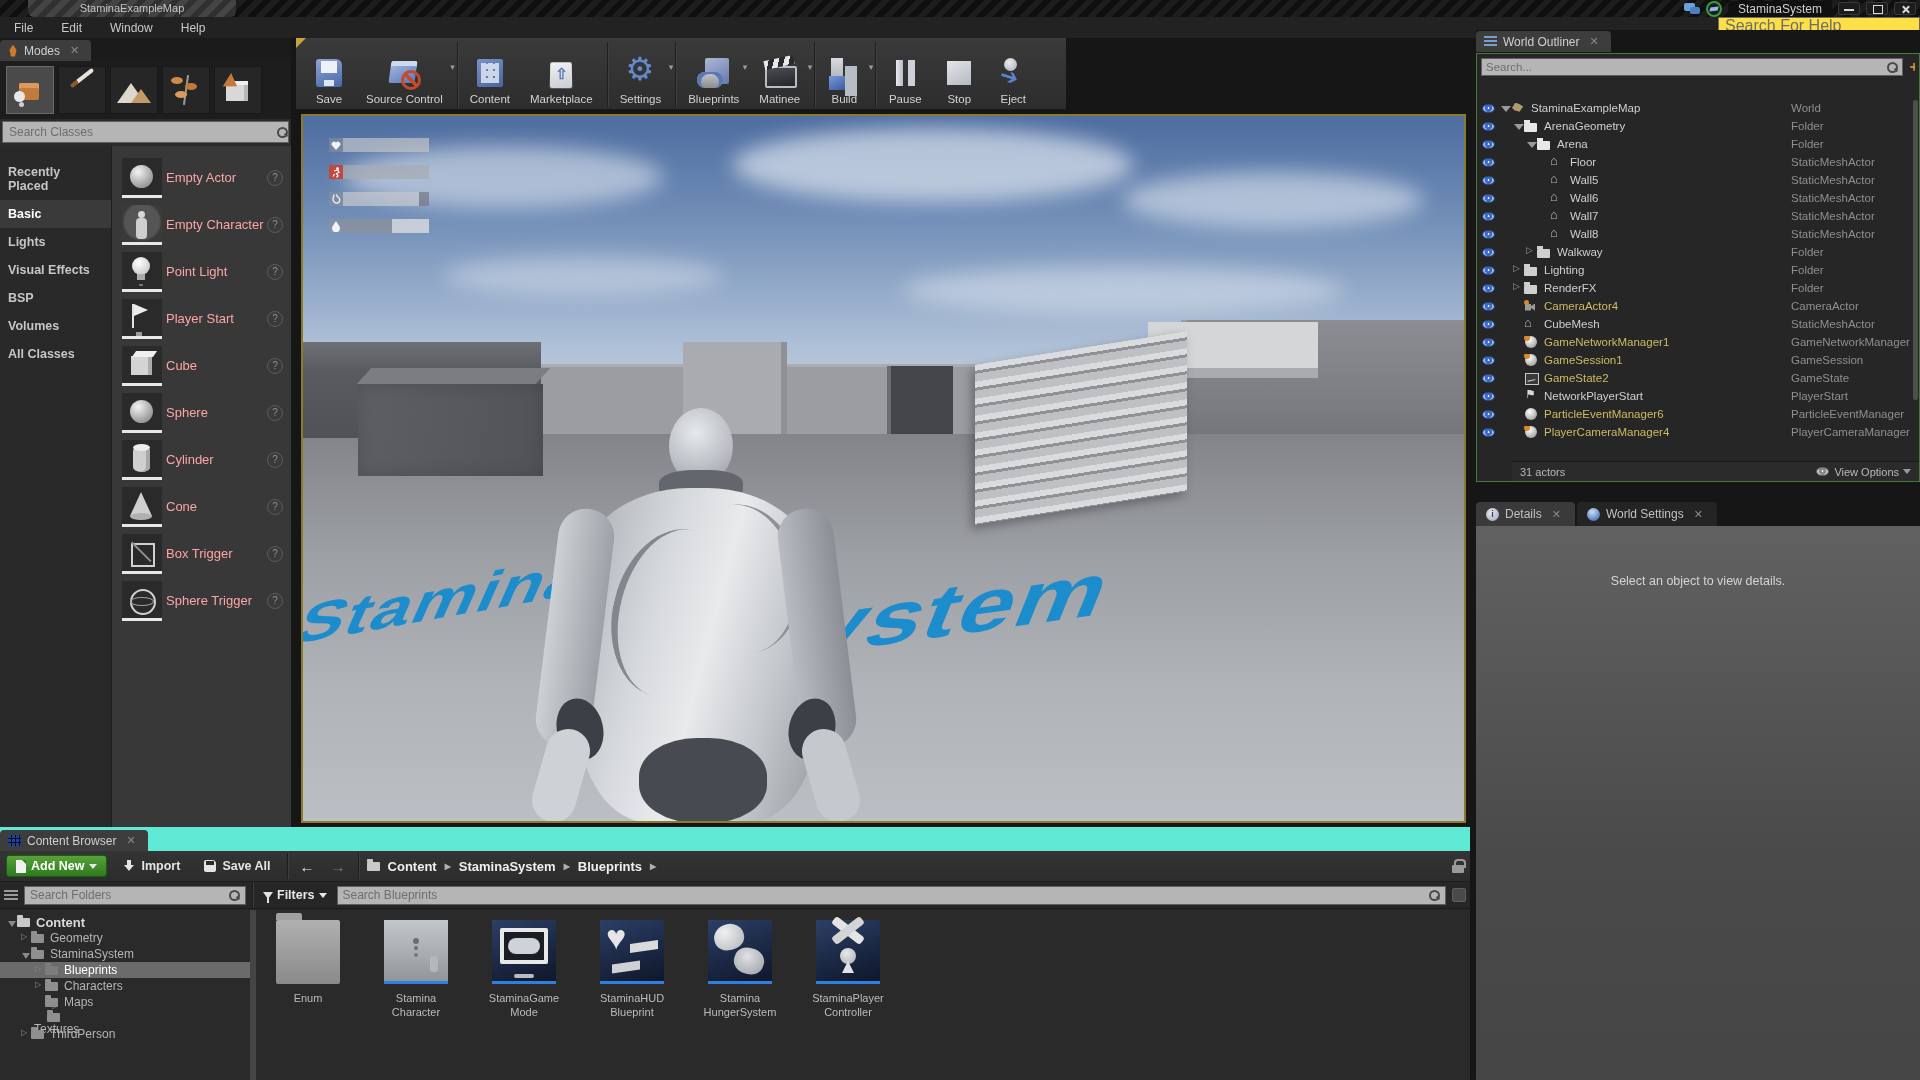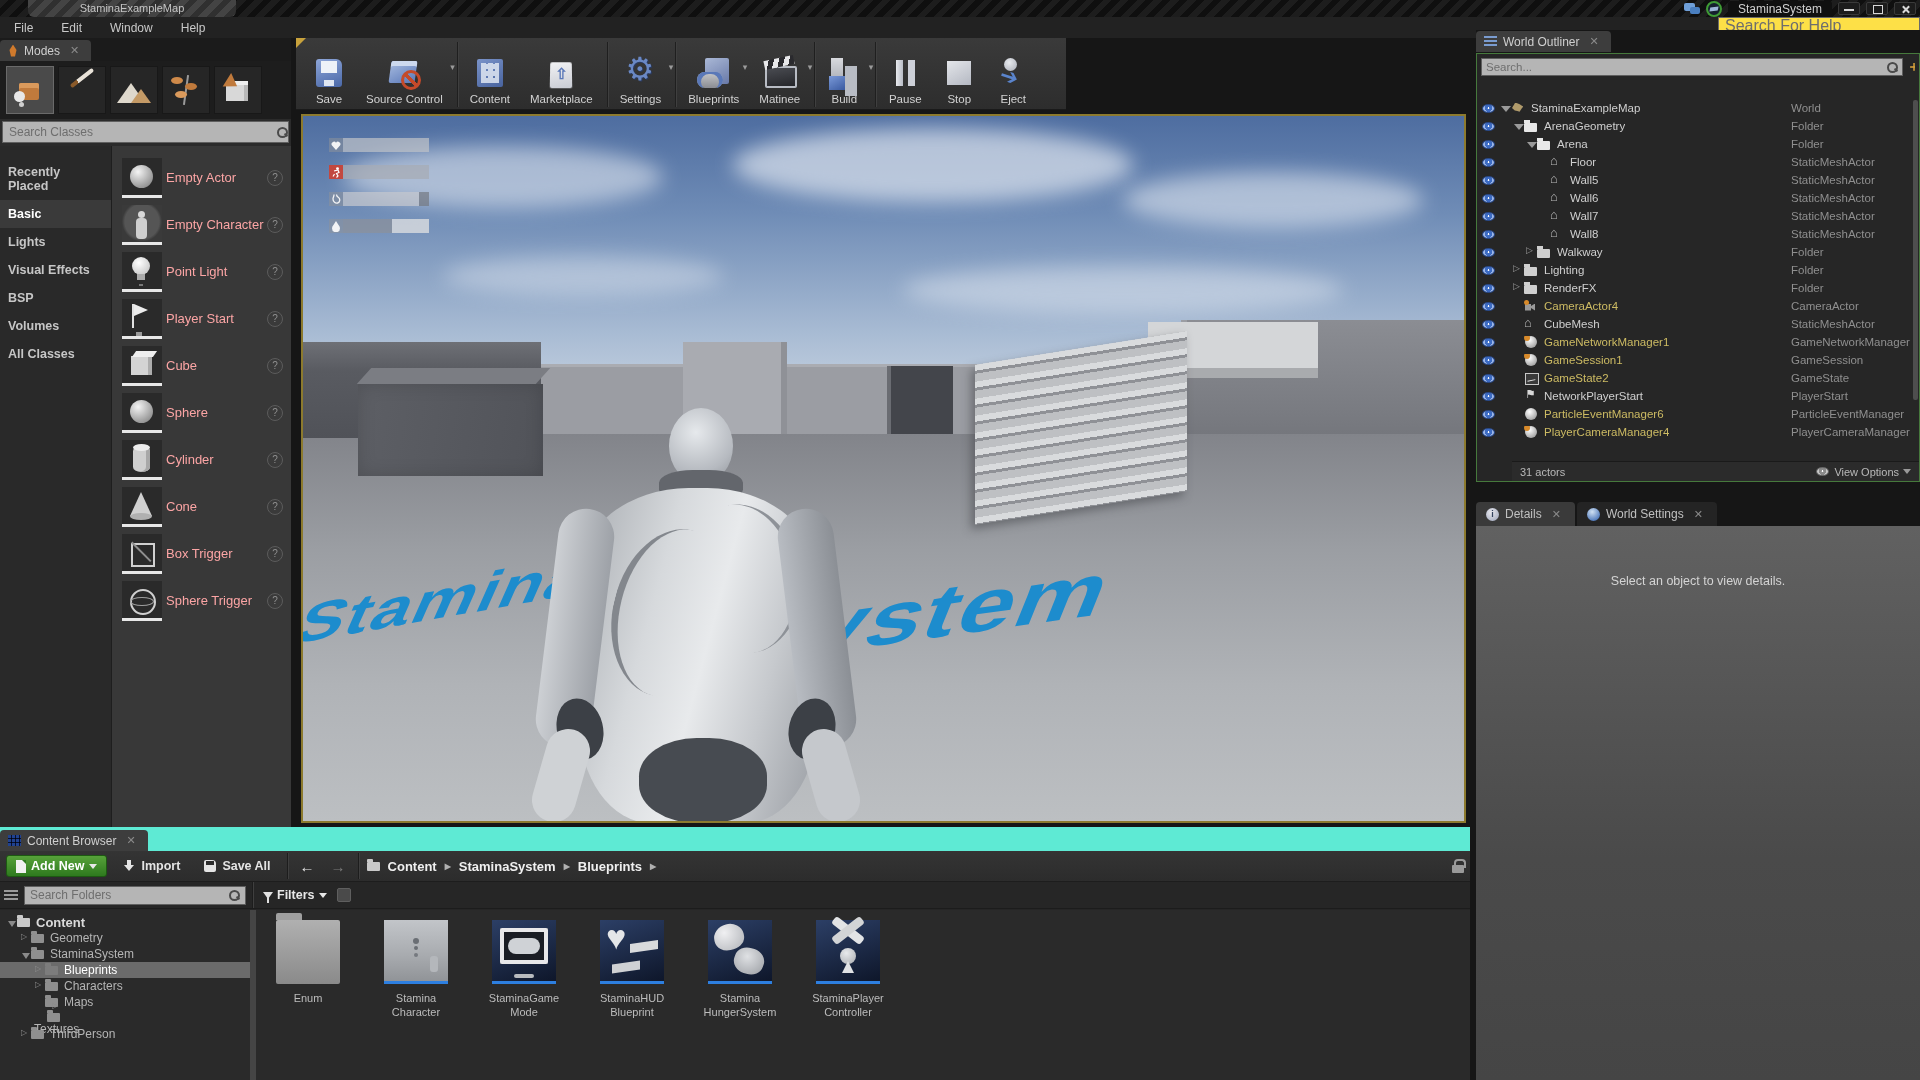--- a/index.html
+++ b/index.html
@@ -904,20 +904,24 @@
       <span class="sbox" id="sf-box">
         <input readonly="" placeholder="Search Folders" style="">
         <span class="mag"></span>
       </span>
       <span class="vsep"></span>
       <div class="filters-btn">
         <span class="funnel-ic"></span>
         <span>Filters</span>
         <span class="dd-sm"></span>
       </div>
+      <span class="sbox" id="sa-box">
+        <input readonly="" placeholder="Search Blueprints" style="">
+        <span class="mag"></span>
+      </span>
       <span class="savesearch-ic"></span>
     </div>
     <div id="cb-body">
       <div id="cb-tree">
 
           <div class="t-row root">
             <span style="display: flex; align-items: center; padding-left: 0px;">
               <span class="arr open"></span>
               <span class="folder-ic"></span>
               <span>Content</span>

